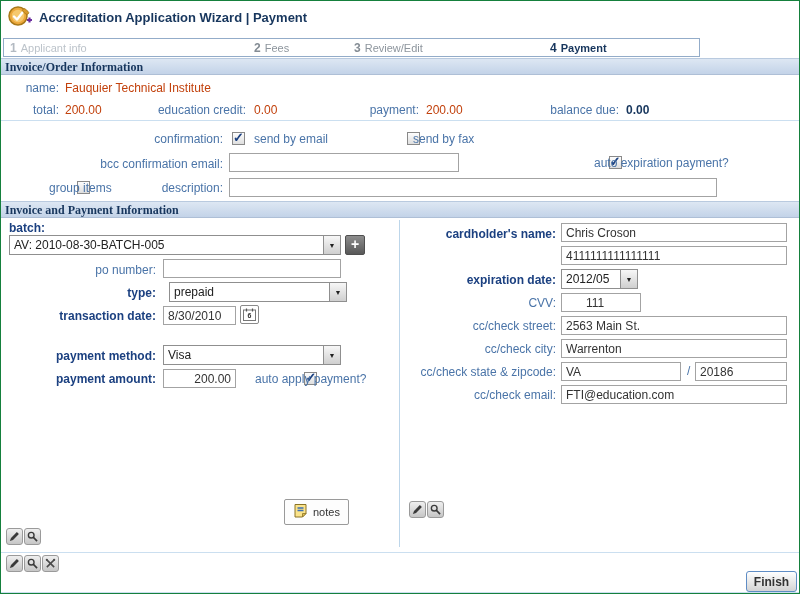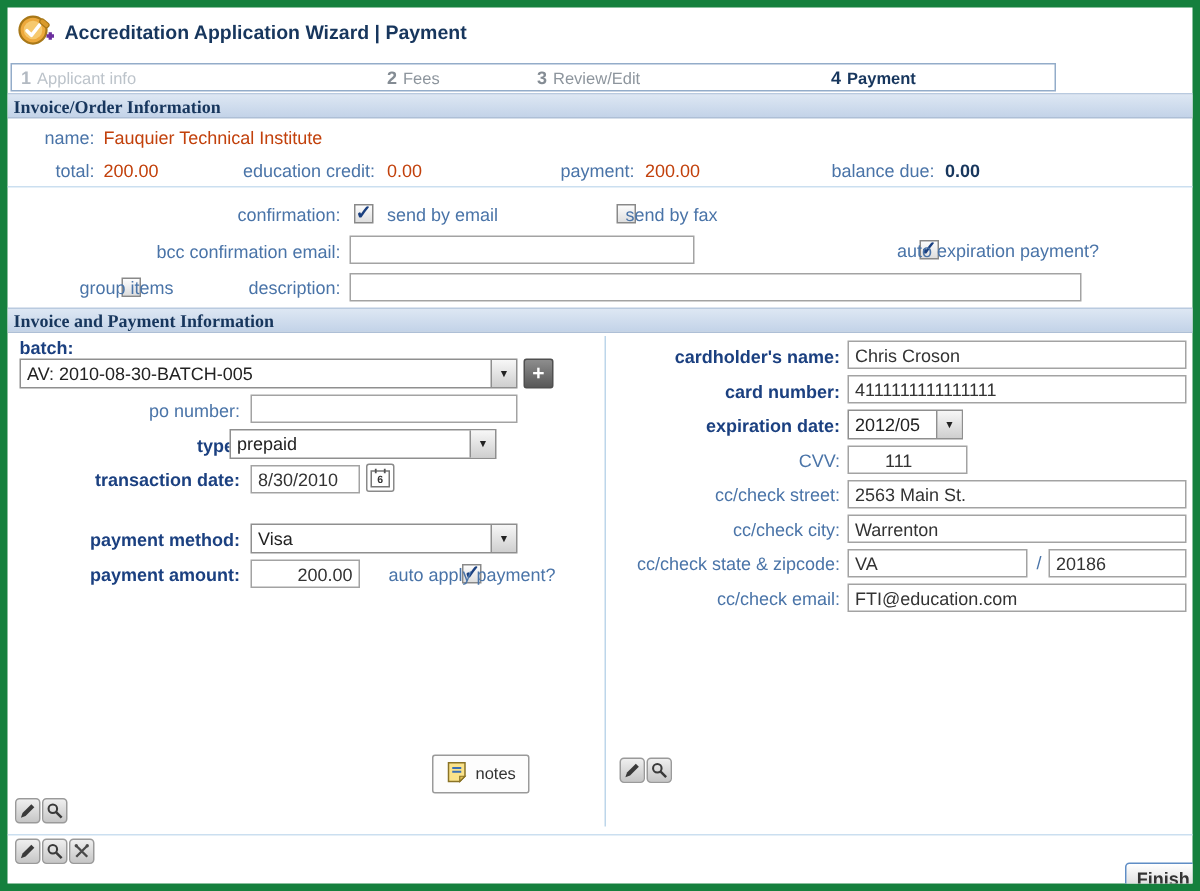--- a/index.html
+++ b/index.html
@@ -1,20 +1,20 @@
 <!DOCTYPE html>
 <html><head>
 <meta charset="utf-8">
 <style>
   * { margin:0; padding:0; box-sizing:border-box; }
   html,body { background:#fff; }
   #page {
     position:relative; width:800px; height:594px; overflow:hidden;
     font-family:"Liberation Sans", sans-serif; font-size:12px;
-    background:#fff; border:5px solid #15803d;
+    background:#fff; border:1px solid #15803d;
   }
   .abs { position:absolute; }
   
   .app-title { font-size:13px; font-weight:bold; color:#17365d; white-space:nowrap; }
   
   .stepbar {
     left:2px; top:37px; width:697px; height:19px;
     background:#fff; border:1px solid #93acc9;
   }
   .step { position:absolute; top:2px; white-space:nowrap; font-size:11px; }
@@ -163,21 +163,21 @@
   <div class="abs combo" style="left:8px;top:234px;width:332px;">
     <span class="cval">AV: 2010-08-30-BATCH-005</span>
     <span class="cbtn">▼</span>
   </div>
   <div class="abs plusbtn" style="left:344px;top:234px;">+</div>
 
   <span class="abs lbl ra" style="left:0;top:262px;width:155px;">po number:</span>
   <input class="abs txt" style="left: 162px; top: 258px; width: 178px;" value="">
 
   <span class="abs lblb ra" style="left:0;top:285px;width:155px;">type:</span>
-  <div class="abs combo" style="left:148px;top:281px;width:178px;">
+  <div class="abs combo" style="left:168px;top:281px;width:178px;">
     <span class="cval">prepaid</span>
     <span class="cbtn">▼</span>
   </div>
 
   <span class="abs lblb ra" style="left:0;top:308px;width:155px;">transaction date:</span>
   <input class="abs txt" style="left: 162px; top: 305px; width: 73px;" value="8/30/2010">
   <div class="abs calbtn" style="left:239px;top:304px;">
     <svg width="15" height="15" viewBox="0 0 15 15">
       <rect x="1.5" y="3" width="12" height="10.5" fill="#fff" stroke="#777" stroke-width="1"></rect>
       <path d="M4.5 1.5 v3 M10.5 1.5 v3" stroke="#555" stroke-width="1.2" fill="none"></path>
@@ -216,21 +216,20 @@
     <svg width="11" height="11" viewBox="0 0 12 12">
         <circle cx="4.6" cy="4.6" r="3.1" fill="none" stroke="#3a3a3a" stroke-width="1.5"></circle>
         <path d="M7 7 L11 11" stroke="#3a3a3a" stroke-width="1.8"></path>
       </svg>
   </div>
 
   
   <span class="abs lblb ra" style="left:402px;top:226px;width:153px;">cardholder's name:</span>
   <input class="abs txt" style="left: 560px; top: 222px; width: 226px;" value="Chris Croson">
 
-  <span class="abs lblb ra" style="left:402px;top:249px;width:153px;">card number:</span>
   <input class="abs txt" style="left: 560px; top: 245px; width: 226px;" value="4111111111111111">
 
   <span class="abs lblb ra" style="left:402px;top:272px;width:153px;">expiration date:</span>
   <div class="abs combo" style="left:560px;top:268px;width:77px;">
     <span class="cval">2012/05</span>
     <span class="cbtn">▼</span>
   </div>
 
   <span class="abs lbl ra" style="left:402px;top:295px;width:153px;">CVV:</span>
   <input class="abs txt" style="left: 560px; top: 292px; width: 80px; padding-left: 24px;" value="111">

